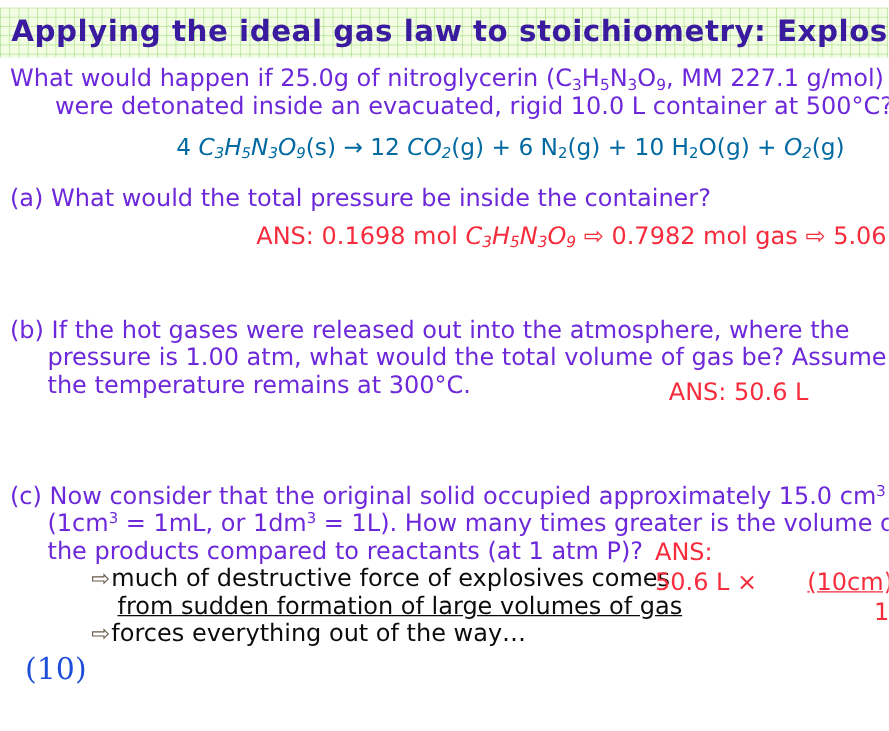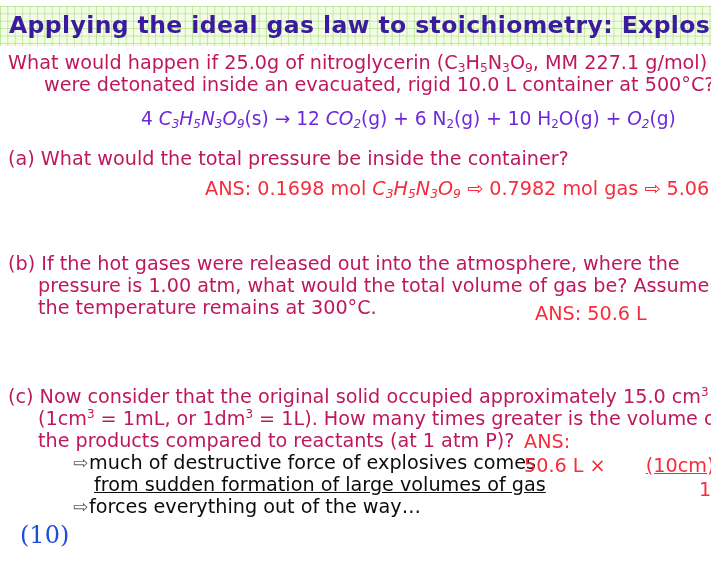--- a/index.html
+++ b/index.html
@@ -38,30 +38,30 @@
     color: #3a1a9e;
     padding-left: 9px;
     white-space: nowrap;
     line-height: 1;
   }
 
   
   .body-text {
     position: absolute;
     font-family: "DejaVu Sans", sans-serif;
-    color: #be185d;
+    color: #6d28d9;
     font-size: 19.2px;
     line-height: 22.5px;
     white-space: nowrap;
   }
   .red {
     color: #f62c3c;
   }
   .blue {
-    color: #6d28d9;
+    color: #0369a1;
   }
   sub {
     font-size: 0.64em;
     vertical-align: -0.22em;
     line-height: 0;
   }
   sup {
     font-size: 0.62em;
     vertical-align: 0.55em;
     line-height: 0;

